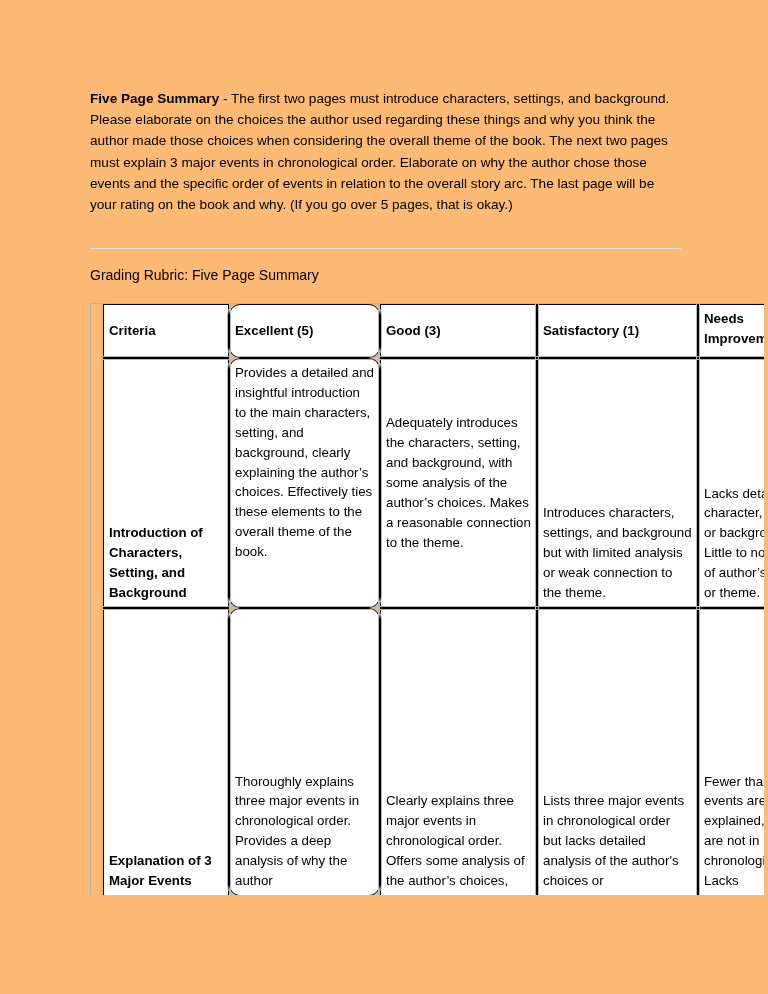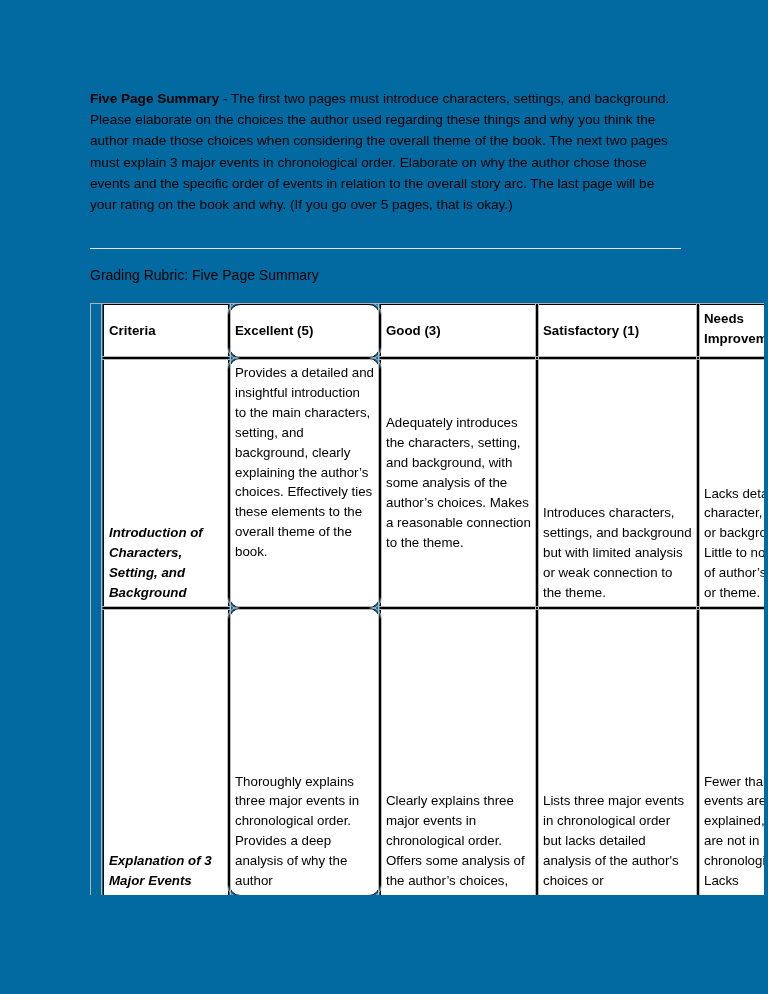--- a/index.html
+++ b/index.html
@@ -9,21 +9,21 @@
   }
   body {
     font-family: "Liberation Sans", sans-serif;
     color: #000000;
     -webkit-font-smoothing: antialiased;
   }
   .page {
     position: relative;
     width: 768px;
     height: 994px;
-    background: #0369a1;
+    background: #fdba74;
     overflow: hidden;
     box-sizing: border-box;
   }
   .content {
     position: absolute;
     left: 90px;
     top: 88px;
     width: 592px;
   }
   .intro {
@@ -92,21 +92,20 @@
     font-weight: bold;
     height: 54px;
   }
   td.va-top    { vertical-align: top; margin-left: 24px; }
   td.va-mid    { vertical-align: middle; }
   td.va-bottom { vertical-align: bottom; }
 
   td.criteria {
     font-weight: bold;
     vertical-align: bottom;
-    font-style: italic;
   }
   tr.row1 td { height: 250px; }
   tr.row2 td { height: 288px; }
 </style>
 </head>
 <body>
 
 <div class="page">
 
   <div class="content">

